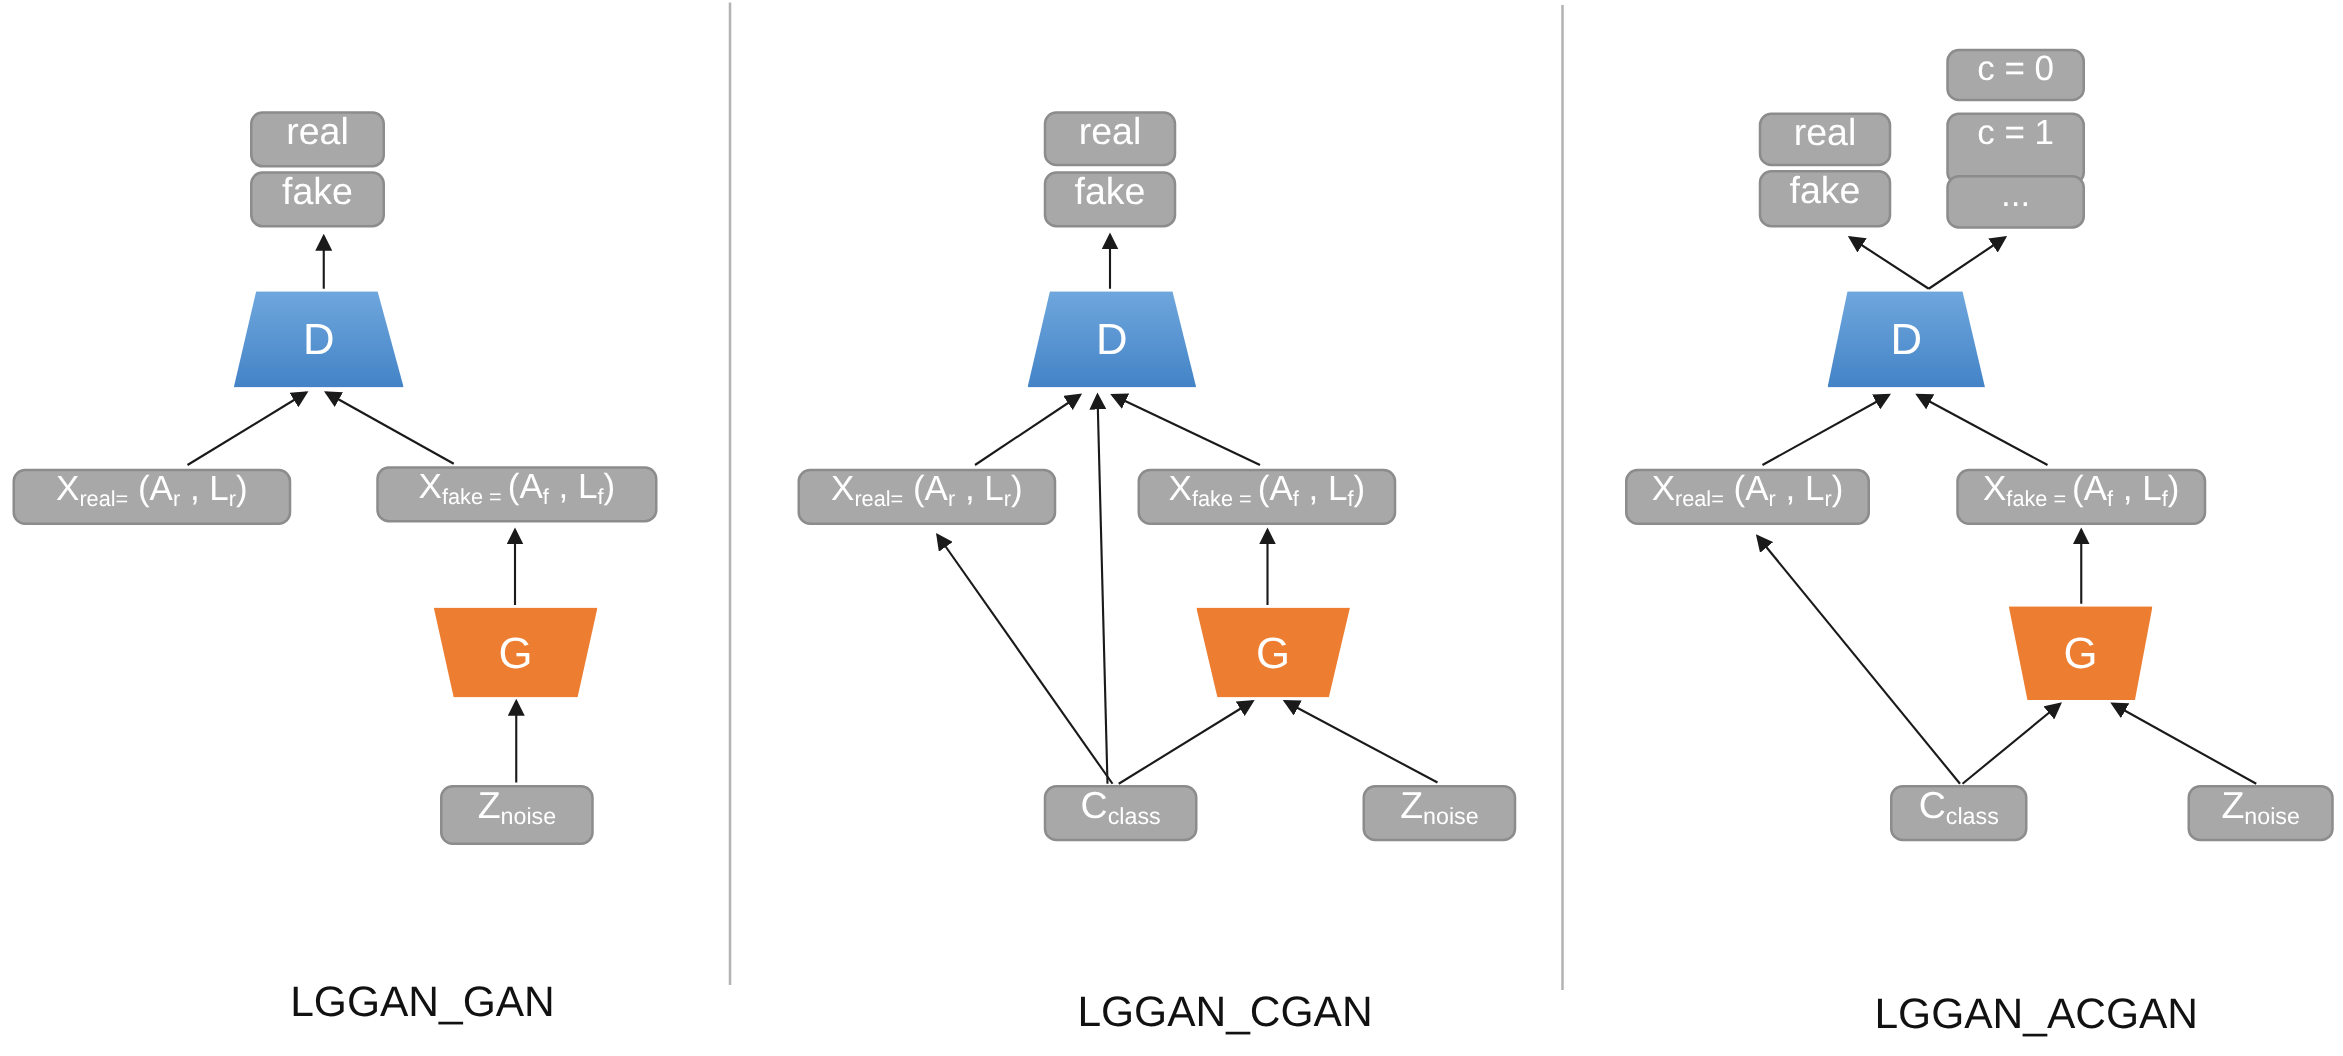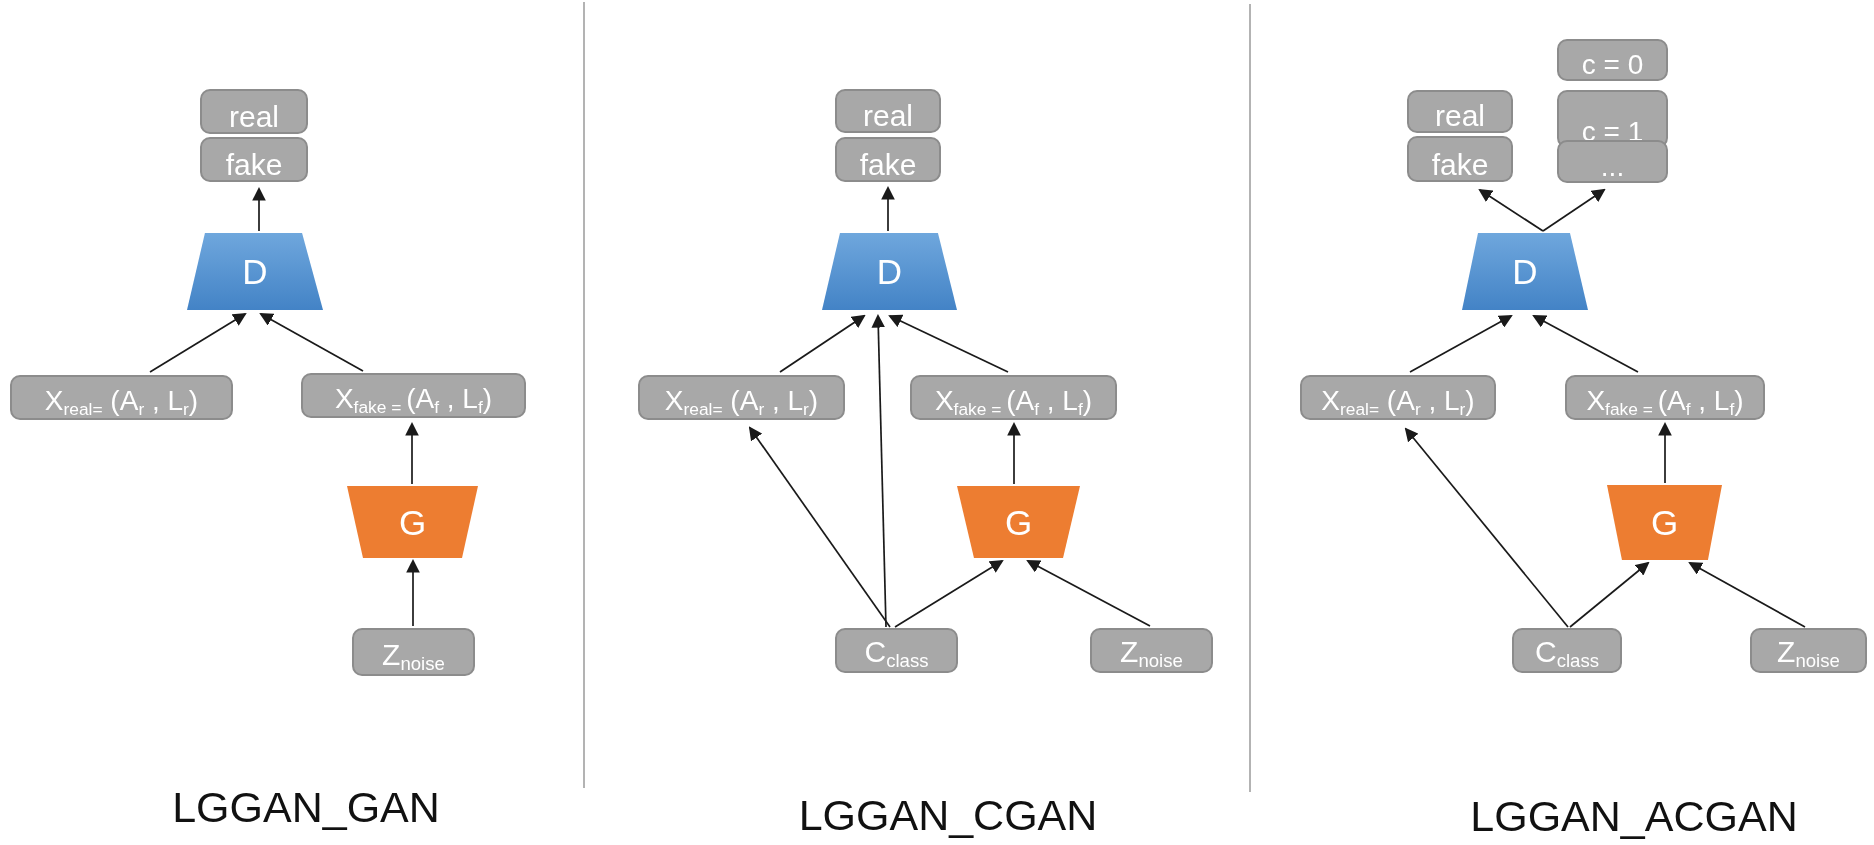--- a/index.html
+++ b/index.html
@@ -6,34 +6,34 @@
   #fig{
     position:relative;width:1874px;height:845px;background:#ffffff;
     font-family:"Liberation Sans",sans-serif;overflow:hidden;
   }
   .node{
     position:absolute;box-sizing:border-box;
     background:var(--node-fill,#a8a8a8);
     border:2px solid var(--node-border,#8c8c8c);
     border-radius:10px;
     color:var(--node-text,#ffffff);
-    display:flex;align-items:flex-end;justify-content:center;
+    display:flex;align-items:flex-start;justify-content:center;
     font-size:30px;line-height:1;white-space:nowrap;
   }
   .node .lbl{display:inline;}
   .sub{font-size:0.62em;vertical-align:-0.28em;}
   .trap{
     position:absolute;display:flex;align-items:center;justify-content:center;
     color:#ffffff;font-size:35px;line-height:1;
   }
   .trap-d{background:linear-gradient(180deg,var(--discriminator-top,#6FA7DD),var(--discriminator-bottom,#4383C6));}
   .trap-g{background:var(--generator-fill,#ED7D31);}
   .caption{
     position:absolute;transform:translateX(-50%);
-    font-size:43px;color:var(--caption-text,#111111);white-space:nowrap;
+    font-size:34px;color:var(--caption-text,#111111);white-space:nowrap;margin-left:32px;
   }
   .divider{position:absolute;width:2px;background:var(--divider,#b3b3b3);}
   #arrows{position:absolute;left:0;top:0;pointer-events:none;}
   .arrow{stroke:var(--arrow,#1a1a1a);stroke-width:1.7;fill:none;}
 </style>
 </head>
 <body>
 
 <div id="fig">
 
@@ -112,21 +112,21 @@
   </div>
   <div class="trap trap-g" style="left:1607px;top:485px;width:115px;height:75px;clip-path:polygon(0 0,100% 0,87.8% 100%,13% 100%)">
     <span class="lbl">G</span>
   </div>
   <div class="node" style="left:1512px;top:628px;width:110px;height:45px">
     <span class="lbl"><span>C</span><span class="sub">class</span></span>
   </div>
   <div class="node" style="left:1750px;top:628px;width:117px;height:45px">
     <span class="lbl"><span>Z</span><span class="sub">noise</span></span>
   </div>
-  <div class="caption" style="left:1634px;top:792px">LGGAN_ACGAN</div>
+  <div class="caption" style="left:1597px;top:792px">LGGAN_ACGAN</div>
 
   <div class="divider" style="left:583px;top:2px;height:786px"></div>
   <div class="divider" style="left:1249px;top:4px;height:788px"></div>
 
   <svg id="arrows" width="1874" height="845" viewBox="0 0 1874 845">
     <defs>
       <marker id="ah" viewBox="0 0 10 10" refX="8.5" refY="5" markerWidth="8" markerHeight="8" orient="auto">
         <path d="M0,0 L10,5 L0,10 z" fill="#1a1a1a"></path>
       </marker>
     </defs>

